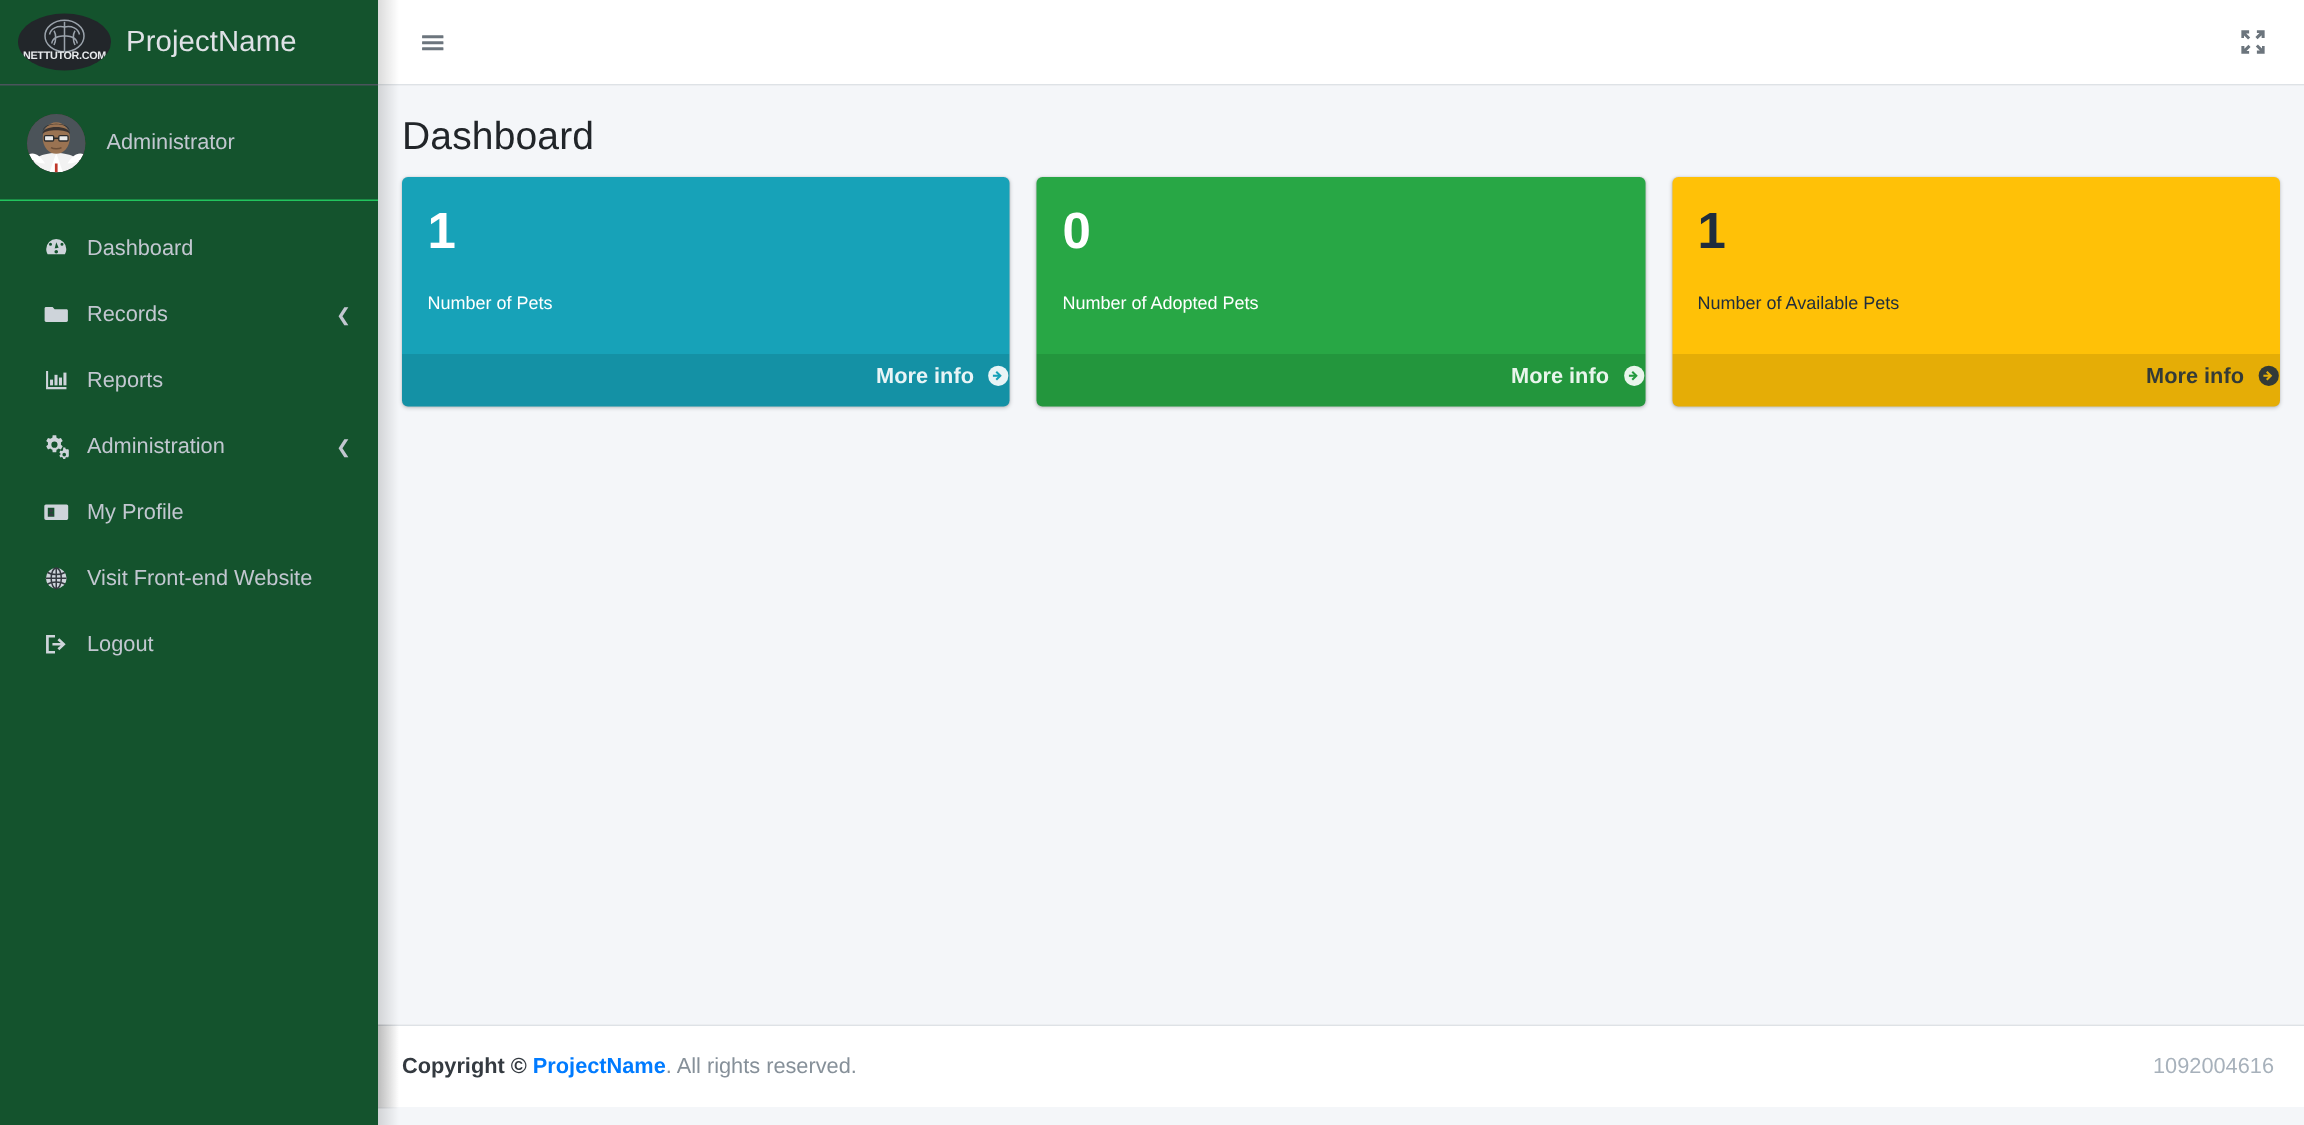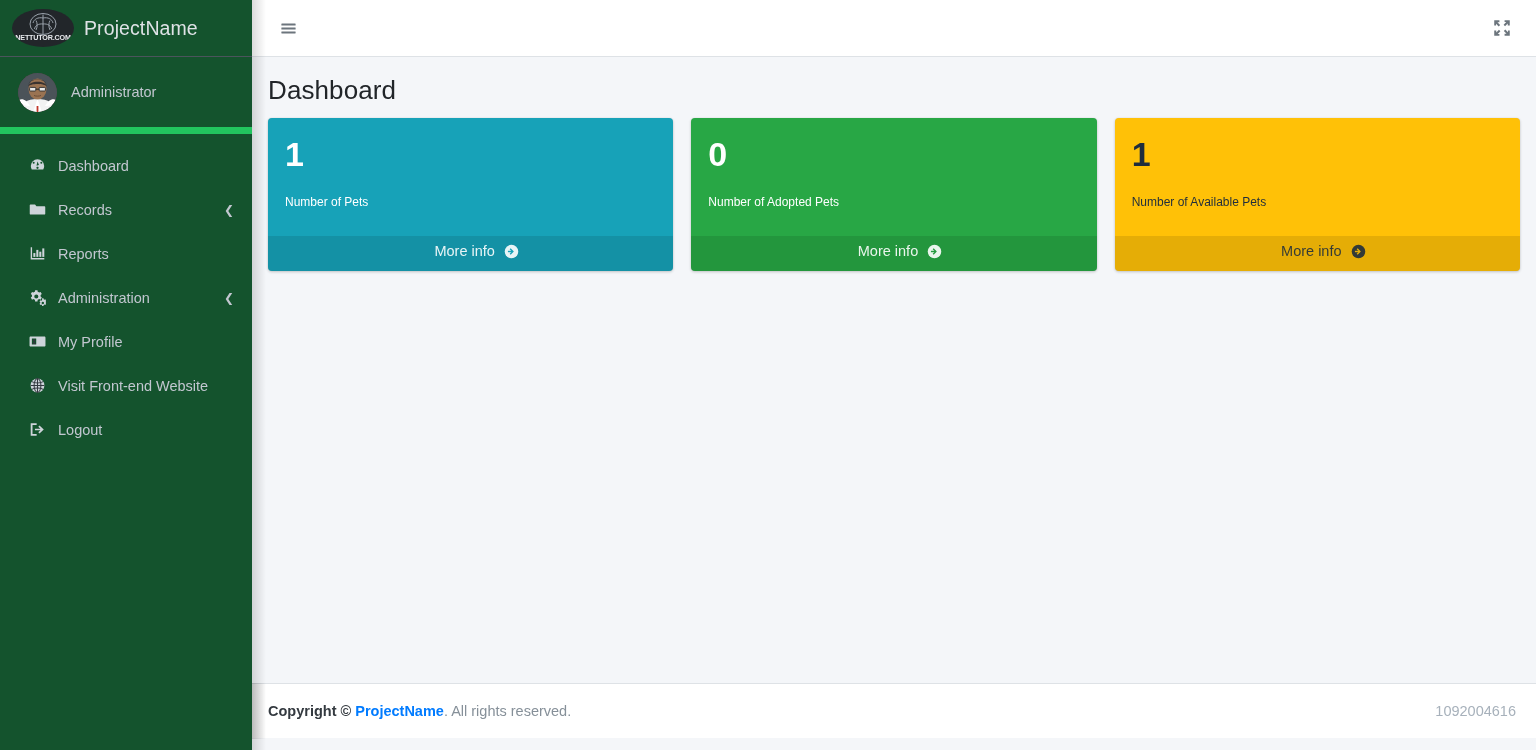--- a/index.html
+++ b/index.html
@@ -32,21 +32,21 @@
     display:flex; align-items:center; justify-content:center;
   }
   .brand-logo svg { display:block; }
   .brand-title {
     margin-left:10px; font-size:19.5px; color:#dfe2e6; font-weight:400;
     letter-spacing:.1px; white-space:nowrap;
   }
 
   .userpanel {
     display:flex; align-items:center; padding:14px 24px 14px 18px;
-    border-bottom:7px solid #22c55e;
+    border-bottom:1px solid #22c55e;
     height:77px;
   }
   .avatar {
     width:39px; height:39px; flex:0 0 39px; border-radius:50%;
     overflow:hidden; background:#5a4a3f; position:relative;
   }
   .avatar svg { display:block; }
   .userpanel-name {
     margin-left:14px; font-size:14.5px; color:#c2c7d0; white-space:nowrap;
   }
@@ -103,22 +103,22 @@
     flex:1 1 0; border-radius:4px; overflow:hidden;
     box-shadow:0 0 1px rgba(0,0,0,.125), 0 1px 3px rgba(0,0,0,.2);
     position:relative;
   }
   .card-body { padding:19px 17px 27px 17px; min-height:116px; }
   .card-number {
     font-size:34px; font-weight:bold; line-height:1; letter-spacing:.3px;
   }
   .card-text { margin-top:24px; font-size:12px; }
   .card-footer {
-    display:block; text-align:center; padding:7px 0 9px 12px;
-    font-size:14.5px; font-weight:normal; text-decoration:none;
+    display:block; text-align:right; padding:7px 0 9px 12px;
+    font-size:14.5px; font-weight:bold; text-decoration:none;
     cursor:pointer;
   }
   .card-footer .arrow-circle { margin-left:5px; vertical-align:-3px; display:inline-block; }
 
   
   .card.teal   { background:#17a2b8; color:#fff; }
   .card.teal   .card-footer { background:rgba(0,0,0,.10); color:rgba(255,255,255,.9); }
   .card.green  { background:#28a745; color:#fff; }
   .card.green  .card-footer { background:rgba(0,0,0,.10); color:rgba(255,255,255,.9); }
   .card.yellow { background:#ffc107; color:#1f2d3d; }

